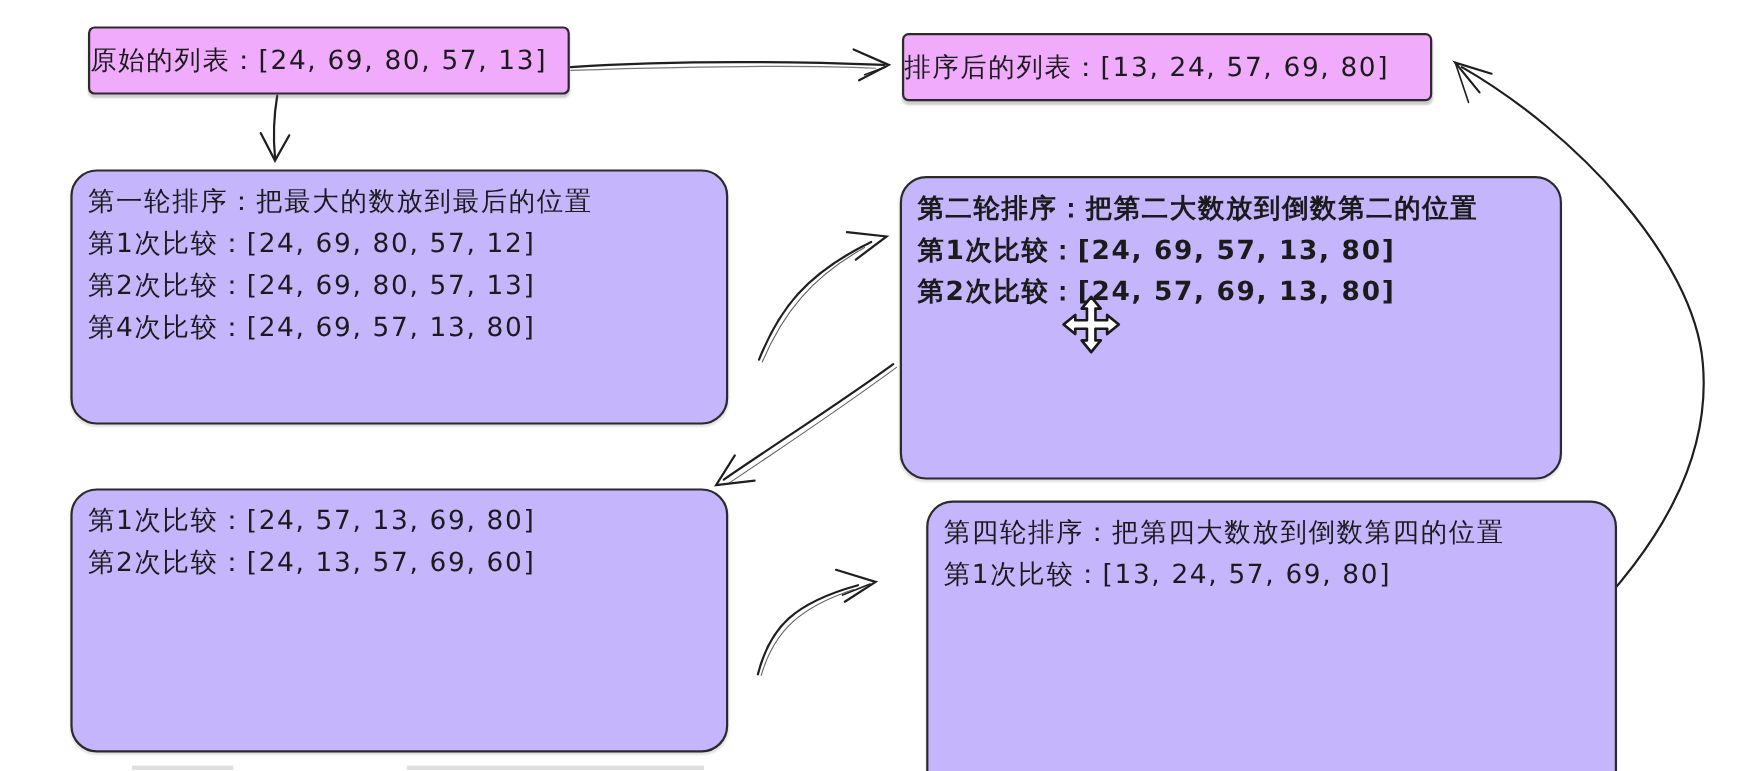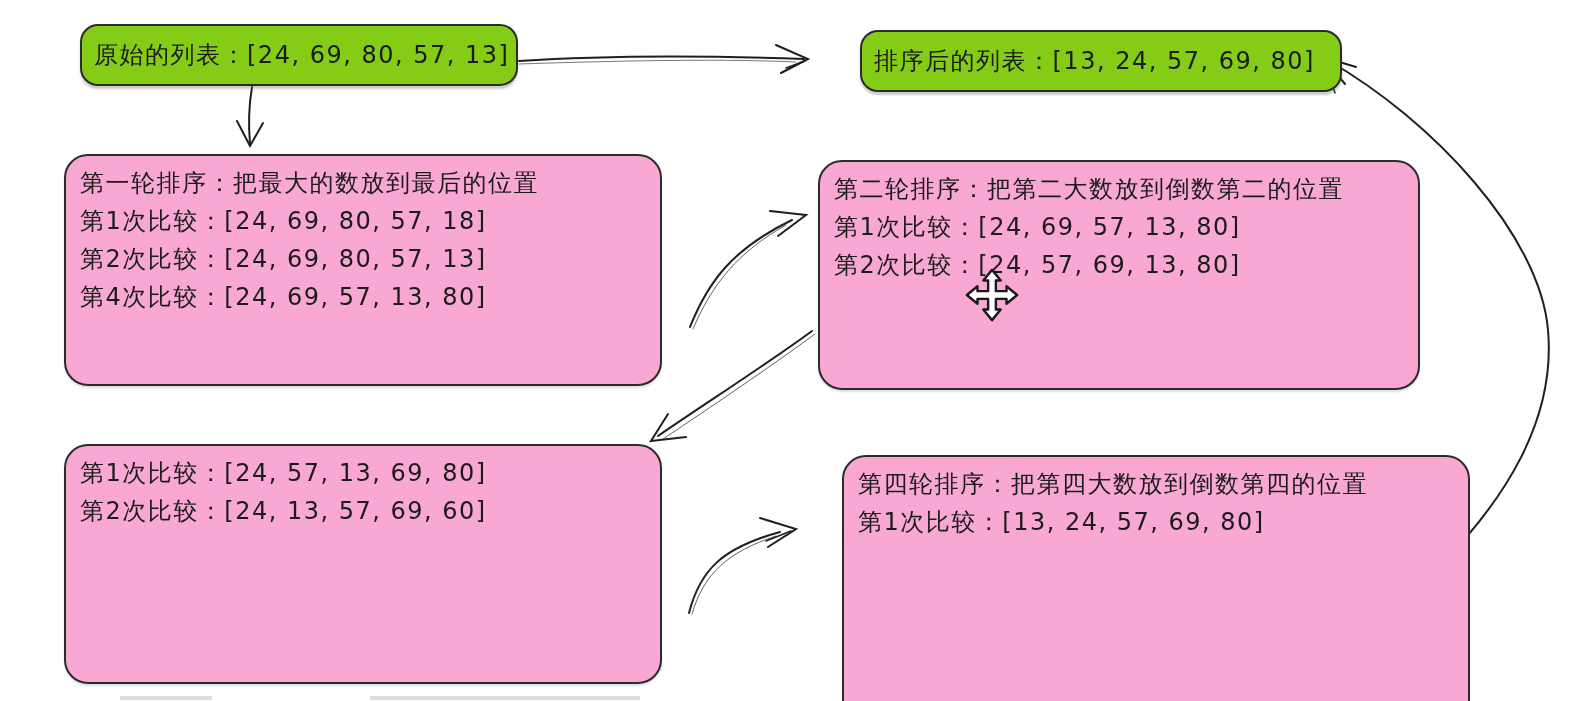--- a/index.html
+++ b/index.html
@@ -1,23 +1,23 @@
 <!DOCTYPE html>
 <html><head>
 <meta charset="utf-8">
 <style>
   html,body{margin:0;padding:0;background:#ffffff;}
   body{font-family:"DejaVu Sans","Liberation Sans",sans-serif;}
   .canvas{position:relative;width:1586px;height:701px;background:#ffffff;overflow:hidden;}
   .arrows{position:absolute;left:0;top:0;width:1586px;height:701px;pointer-events:none;}
   .box{position:absolute;box-sizing:border-box;border:2.5px solid #2b2b2b;color:#1b1b1b;}
-  .peach{background:#84cc16;border-radius:18px;display:flex;align-items:center;
+  .peach{background:#f0abfc;border-radius:6px;display:flex;align-items:center;
          box-shadow:0 3px 2px rgba(110,110,110,.35);font-size:24px;letter-spacing:1.5px;
-         padding:0 12px;white-space:nowrap;}
-  .green{background:#f9a8d4;border-radius:24px;box-shadow:0 2px 2px rgba(130,130,130,.25);
+         padding:0 0;white-space:nowrap;}
+  .green{background:#c4b5fd;border-radius:24px;box-shadow:0 2px 2px rgba(130,130,130,.25);
          padding:8px 14px;font-size:24px;letter-spacing:1.5px;}
   .green .line{line-height:38px;white-space:nowrap;}
   .cursor{position:absolute;}
   .artifact{position:absolute;height:4px;background:#d8d8d8;opacity:.85;top:696px;}
 </style>
 </head>
 <body>
 
 <div class="canvas">
 
@@ -52,32 +52,32 @@
       <path d="M1437 569 C1505 500 1556 420 1548 330 C1540 235 1432 120 1329 61"></path>
       <path d="M1356 67 L1323 57 L1345 84"></path>
       <path d="M1323 57 L1335 93" stroke-width="1.5"></path>
     </g>
   </svg>
 
   <div class="box peach" style="left:80px;top:24px;width:438px;height:62px;">
     <span>原始的列表：[24, 69, 80, 57, 13]</span>
   </div>
 
-  <div class="box peach" style="left:820px;top:30px;width:482px;height:62px;margin-left:40px;">
+  <div class="box peach" style="left:820px;top:30px;width:482px;height:62px;">
     <span>排序后的列表：[13, 24, 57, 69, 80]</span>
   </div>
 
   <div class="box green" style="left:64px;top:154px;width:598px;height:232px;">
     <div class="line">第一轮排序：把最大的数放到最后的位置</div>
-    <div class="line">第1次比较：[24, 69, 80, 57, 18]</div>
+    <div class="line">第1次比较：[24, 69, 80, 57, 12]</div>
     <div class="line">第2次比较：[24, 69, 80, 57, 13]</div>
     <div class="line">第4次比较：[24, 69, 57, 13, 80]</div>
   </div>
 
-  <div class="box green" style="left:818px;top:160px;width:602px;height:230px;">
+  <div class="box green" style="left:818px;top:160px;width:602px;height:276px;font-weight:bold;">
     <div class="line">第二轮排序：把第二大数放到倒数第二的位置</div>
     <div class="line">第1次比较：[24, 69, 57, 13, 80]</div>
     <div class="line">第2次比较：[24, 57, 69, 13, 80]</div>
   </div>
 
   <div class="box green" style="left:64px;top:444px;width:598px;height:240px;">
     <div class="line">第1次比较：[24, 57, 13, 69, 80]</div>
     <div class="line">第2次比较：[24, 13, 57, 69, 60]</div>
   </div>
 

